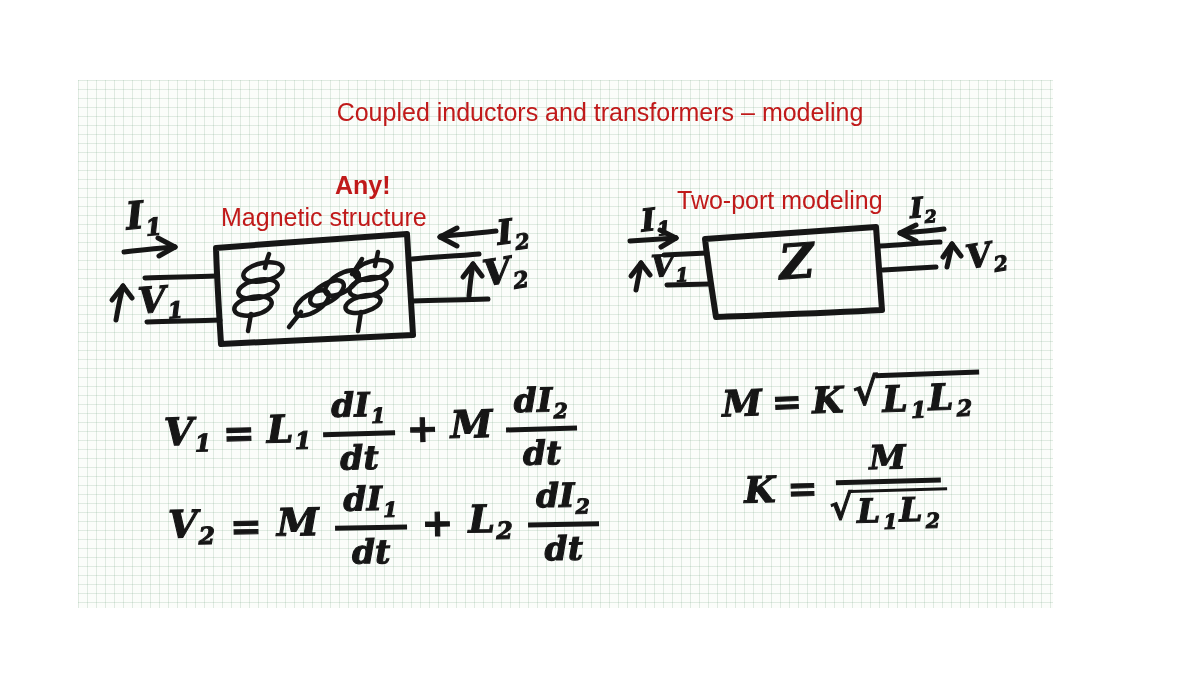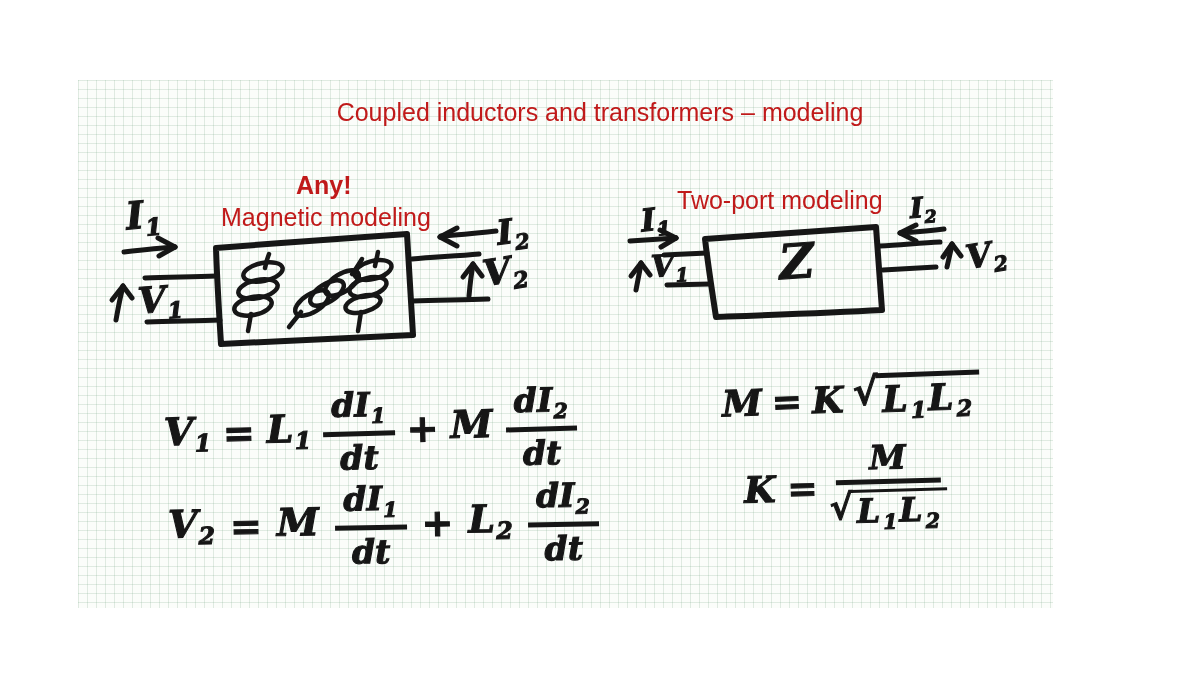--- a/index.html
+++ b/index.html
@@ -14,21 +14,21 @@
     background-image:
       linear-gradient(to right, rgba(125,170,138,0.22) 1px, transparent 1px),
       linear-gradient(to bottom, rgba(125,170,138,0.22) 1px, transparent 1px);
     background-size:9px 9px;
   }
   .red{
     position:absolute;color:#c01a1a;font-size:25px;line-height:1.2;
     font-family:"Liberation Sans",sans-serif;white-space:nowrap;
   }
   .title-line{left:0;width:1200px;text-align:center;}
-  .bold{font-weight:700;}
+  .bold{font-weight:700;padding-left:39px;}
   
   .hw{
     position:absolute;font-family:"DejaVu Serif",serif;font-style:italic;font-weight:700;
     color:#161616;-webkit-text-stroke:1.1px #161616;line-height:1;white-space:nowrap;
   }
   .hw sub,.eq sub{font-size:.62em;vertical-align:-0.32em;margin-left:1px;}
   .eq{
     position:absolute;display:flex;align-items:center;
     font-family:"DejaVu Serif",serif;font-style:italic;font-weight:700;
     color:#161616;-webkit-text-stroke:1.1px #161616;
@@ -47,21 +47,21 @@
 </style>
 </head>
 <body>
 
 <div class="stage">
 
   <div class="paper"></div>
 
   <div class="red title-line" style="top:97px;">Coupled inductors and transformers  – modeling</div>
   <div class="red bold" style="left:296px;top:170px;">Any!</div>
-  <div class="red" style="left:221px;top:202px;">Magnetic modeling</div>
+  <div class="red" style="left:221px;top:202px;">Magnetic structure</div>
   <div class="red" style="left:677px;top:185px;">Two-port modeling</div>
 
   <svg class="ink" width="1200" height="675" viewBox="0 0 1200 675" stroke="#161616" stroke-width="5" fill="none" stroke-linecap="round" stroke-linejoin="round">
 
     <g stroke-width="6">
       <path d="M216,248 C280,243 350,238 407,234 C409,268 411,301 413,335 C350,338 285,341 221,344 C219,312 217,280 216,248 Z"></path>
     </g>
     <g stroke-width="4.5">
       <ellipse cx="263" cy="272" rx="20" ry="9" transform="rotate(-12 263 272)"></ellipse>
       <ellipse cx="258" cy="289" rx="20" ry="9" transform="rotate(-12 258 289)"></ellipse>

